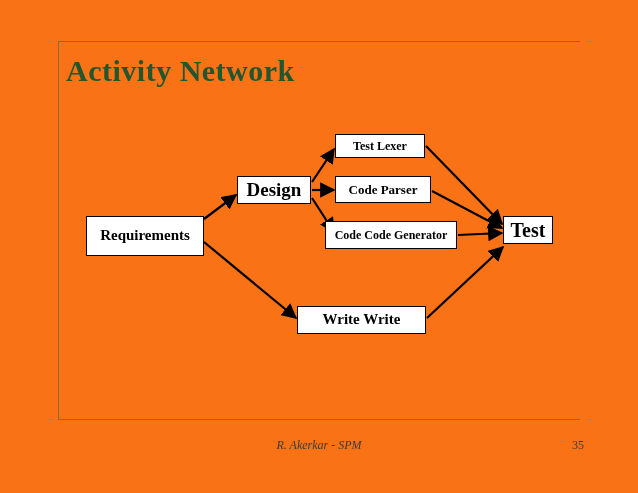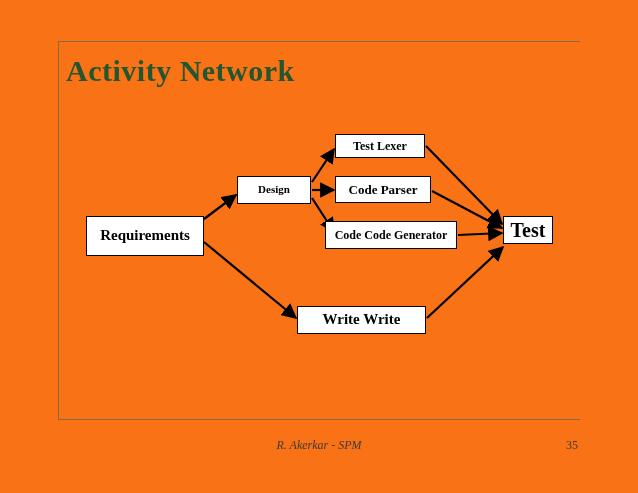--- a/index.html
+++ b/index.html
@@ -63,21 +63,21 @@
     font-family: "Liberation Serif", serif;
     font-size: 12px;
     color: #3a3a3a;
     font-style: italic;
   }
   .footer-page {
     position: absolute;
     left: 560px;
     top: 438px;
     width: 24px;
-    text-align: center;
+    text-align: right;
     font-family: "Liberation Serif", serif;
     font-size: 12px;
     color: #3a3a3a;
   }
   
   #diagram {
     position: absolute;
     left: 0;
     top: 0;
     width: 638px;
@@ -92,21 +92,21 @@
     font-weight: bold;
     color: #000000;
     display: flex;
     align-items: center;
     justify-content: center;
     text-align: center;
     line-height: 1.05;
     white-space: nowrap;
   }
   .n-requirements { left: 86px;  top: 216px; width: 118px; height: 40px; font-size: 15px; }
-  .n-design       { left: 237px; top: 176px; width: 74px;  height: 28px; font-size: 11px; }
+  .n-design       { left: 237px; top: 176px; width: 74px;  height: 28px; font-size: 19px; }
   .n-lexer        { left: 335px; top: 134px; width: 90px;  height: 24px; font-size: 12px; }
   .n-parser       { left: 335px; top: 176px; width: 96px;  height: 27px; font-size: 13px; text-align: center; }
   .n-generator    { left: 325px; top: 221px; width: 132px; height: 28px; font-size: 12px; }
   .n-manual       { left: 297px; top: 306px; width: 129px; height: 28px; font-size: 15px; }
   .n-test         { left: 503px; top: 216px; width: 50px;  height: 28px; font-size: 20px; }
 </style>
 </head>
 <body>
 
 <div id="slide">

